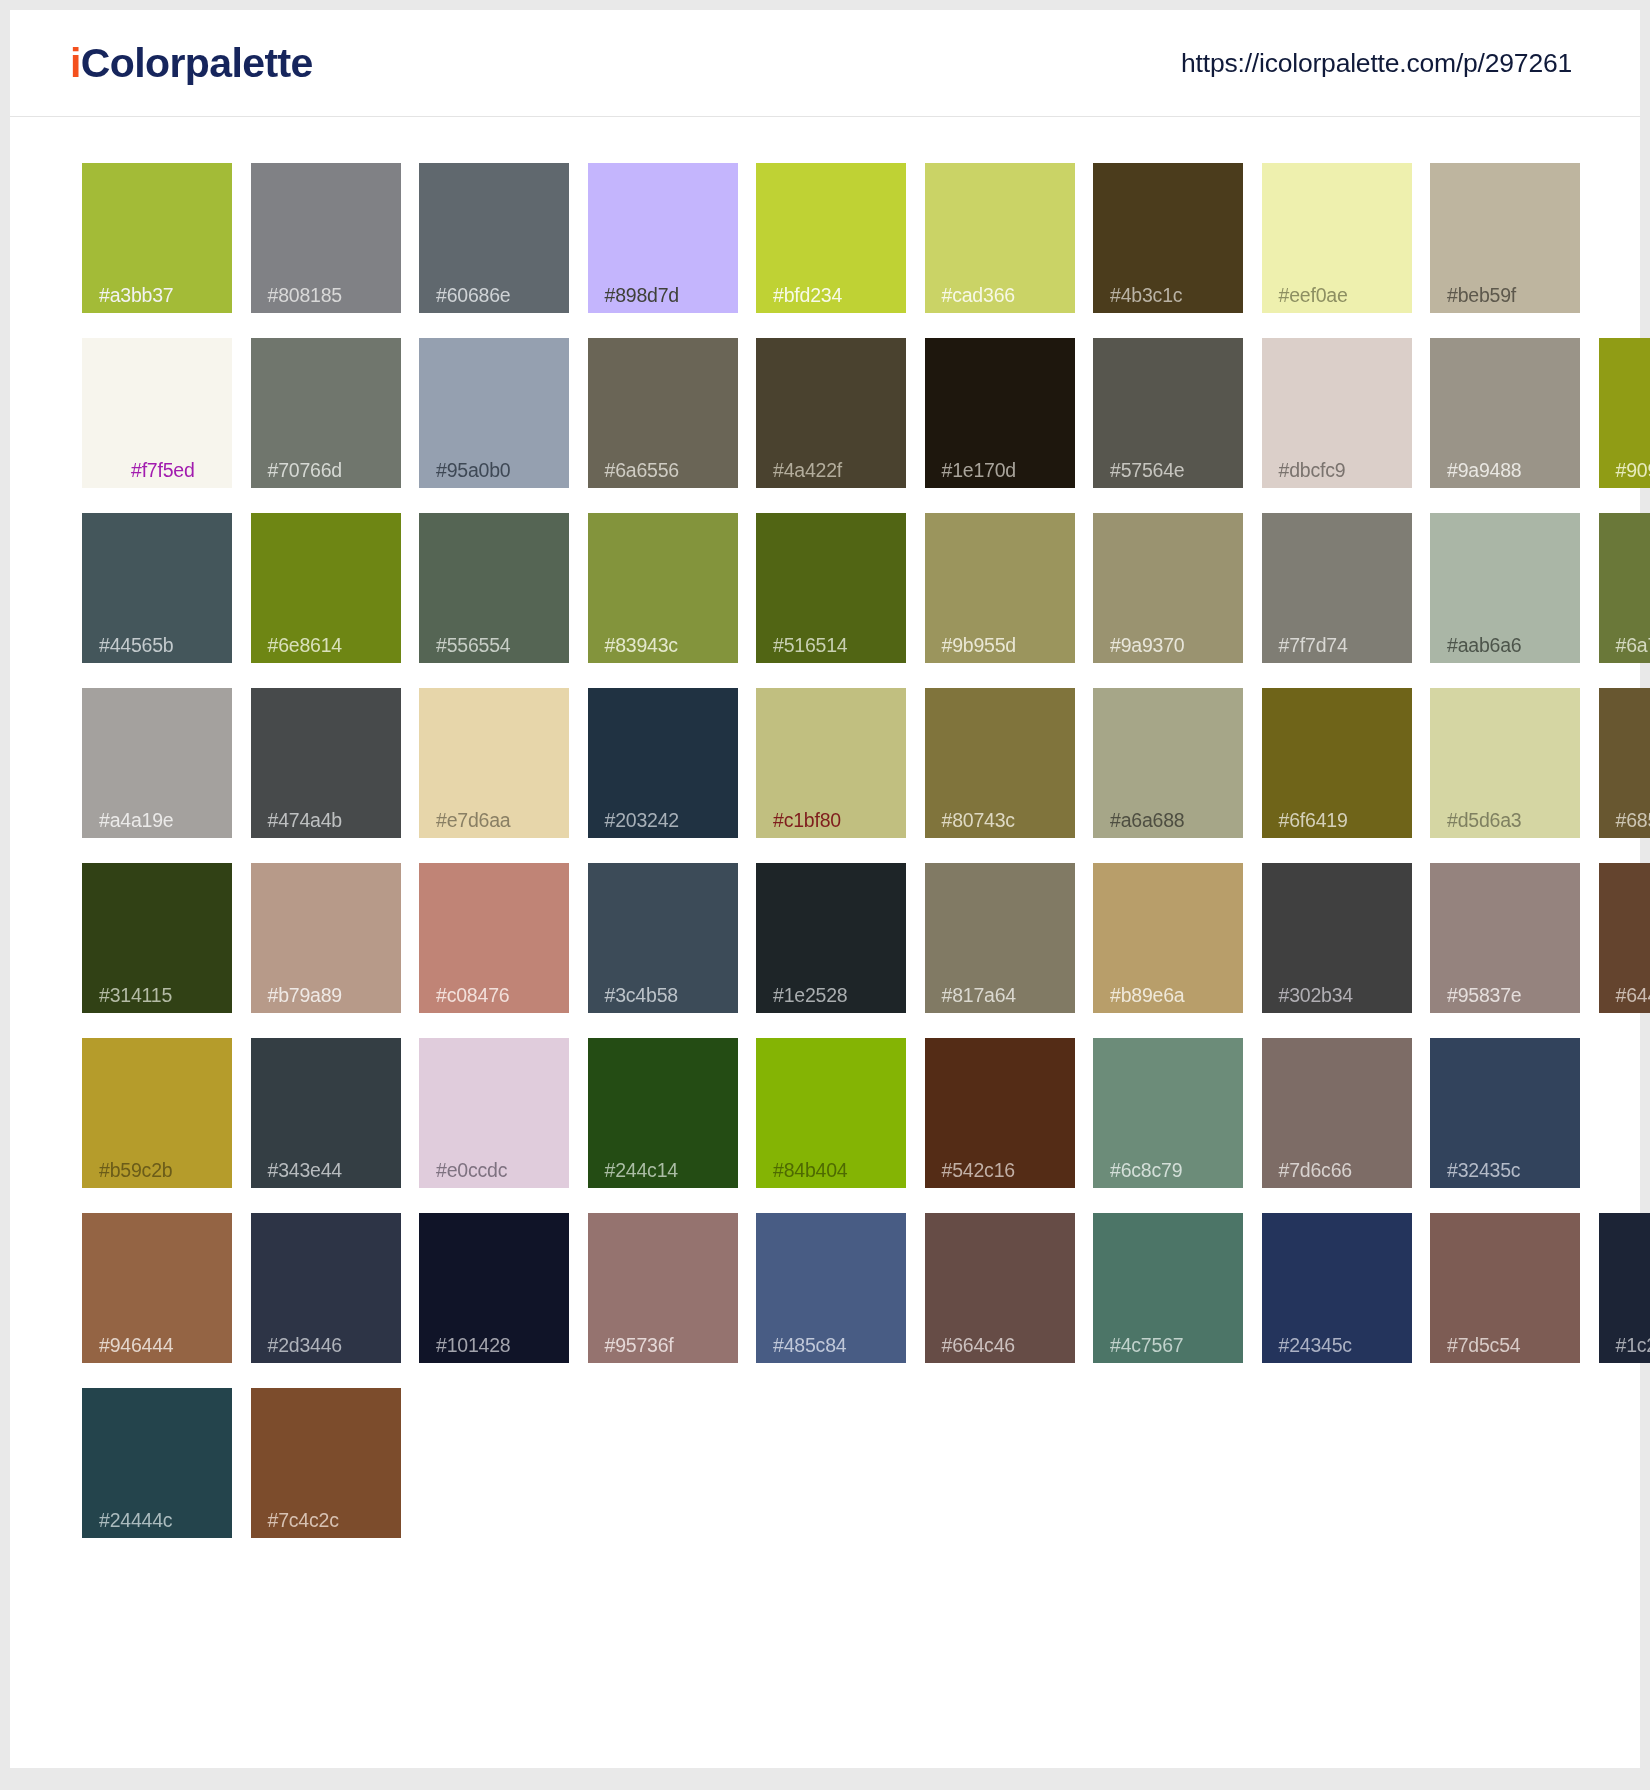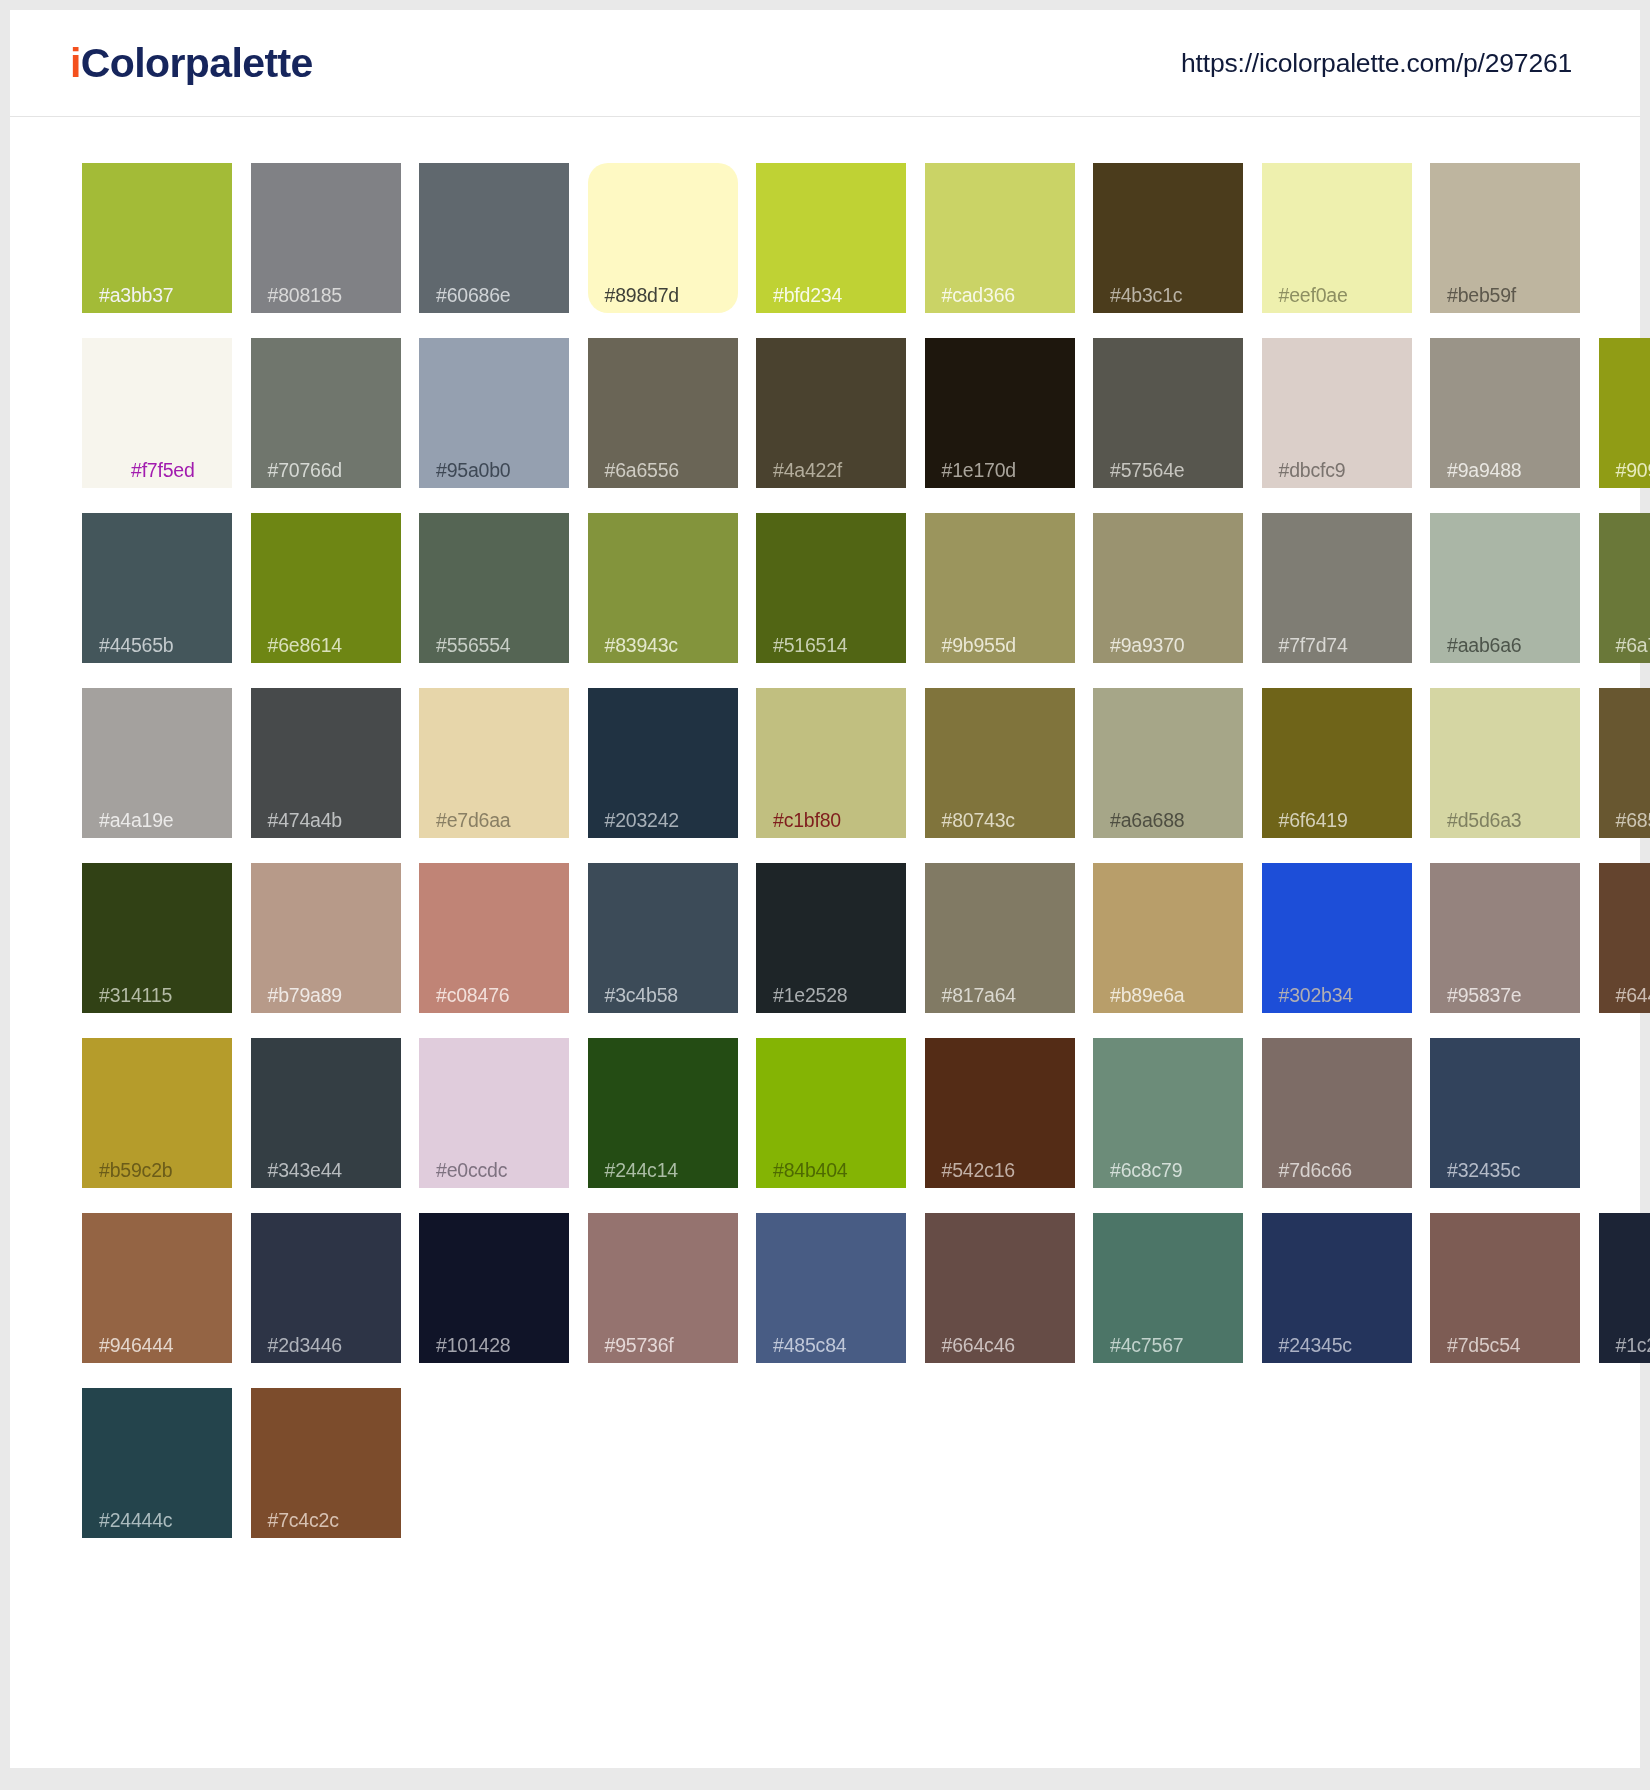--- a/index.html
+++ b/index.html
@@ -104,21 +104,21 @@
         <div class="swatch-row">
           <div class="swatch" style="background: rgb(163, 187, 55);">
             <div class="swatch-label" style="color: rgb(242, 242, 242);">#a3bb37</div>
           </div>
           <div class="swatch" style="background: rgb(128, 129, 133);">
             <div class="swatch-label" style="color: rgb(216, 216, 216);">#808185</div>
           </div>
           <div class="swatch" style="background: rgb(96, 104, 110);">
             <div class="swatch-label" style="color: rgb(207, 211, 214);">#60686e</div>
           </div>
-          <div class="swatch" style="background: #fef9c3; border-radius: 20px;">
+          <div class="swatch" style="background: #c4b5fd;">
             <div class="swatch-label" style="color: rgb(63, 65, 57);">#898d7d</div>
           </div>
           <div class="swatch" style="background: rgb(191, 210, 52);">
             <div class="swatch-label" style="color: rgb(247, 250, 232);">#bfd234</div>
           </div>
           <div class="swatch" style="background: rgb(202, 211, 102);">
             <div class="swatch-label" style="color: rgb(247, 248, 230);">#cad366</div>
           </div>
           <div class="swatch" style="background: rgb(75, 60, 28);">
             <div class="swatch-label" style="color: rgb(185, 178, 164);">#4b3c1c</div>
@@ -241,21 +241,21 @@
           </div>
           <div class="swatch" style="background: rgb(30, 37, 40);">
             <div class="swatch-label" style="color: rgb(169, 173, 175);">#1e2528</div>
           </div>
           <div class="swatch" style="background: rgb(129, 122, 100);">
             <div class="swatch-label" style="color: rgb(219, 217, 208);">#817a64</div>
           </div>
           <div class="swatch" style="background: rgb(184, 158, 106);">
             <div class="swatch-label" style="color: rgb(239, 232, 217);">#b89e6a</div>
           </div>
-          <div class="swatch" style="background: #1d4ed8;">
+          <div class="swatch" style="background: #404040;">
             <div class="swatch-label" style="color: rgb(176, 174, 179);">#302b34</div>
           </div>
           <div class="swatch" style="background: rgb(149, 131, 126);">
             <div class="swatch-label" style="color: rgb(229, 222, 220);">#95837e</div>
           </div>
           <div class="swatch" style="background: rgb(100, 68, 46);">
             <div class="swatch-label" style="color: rgb(203, 188, 178);">#64442e</div>
           </div>
         </div>
         <div class="swatch-row">

